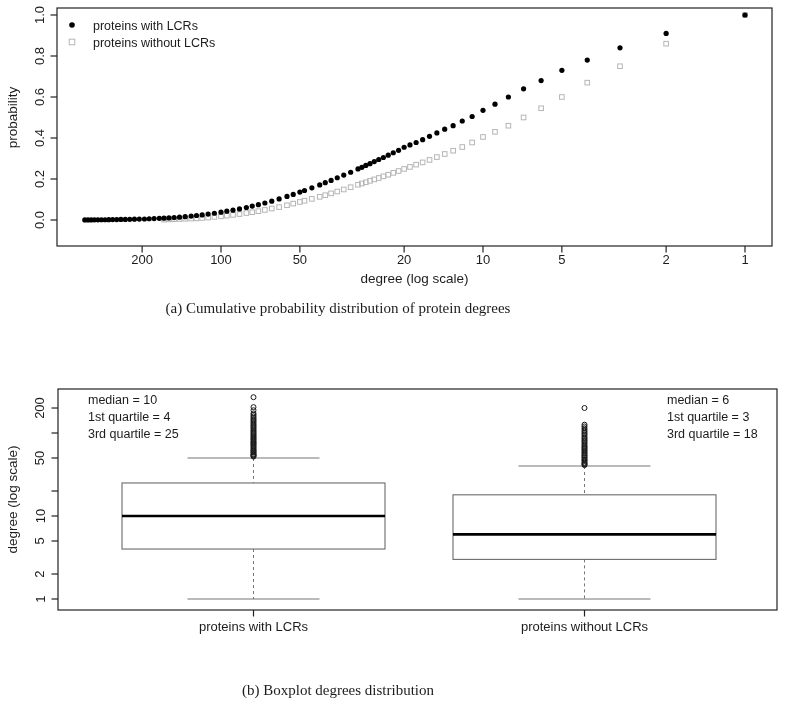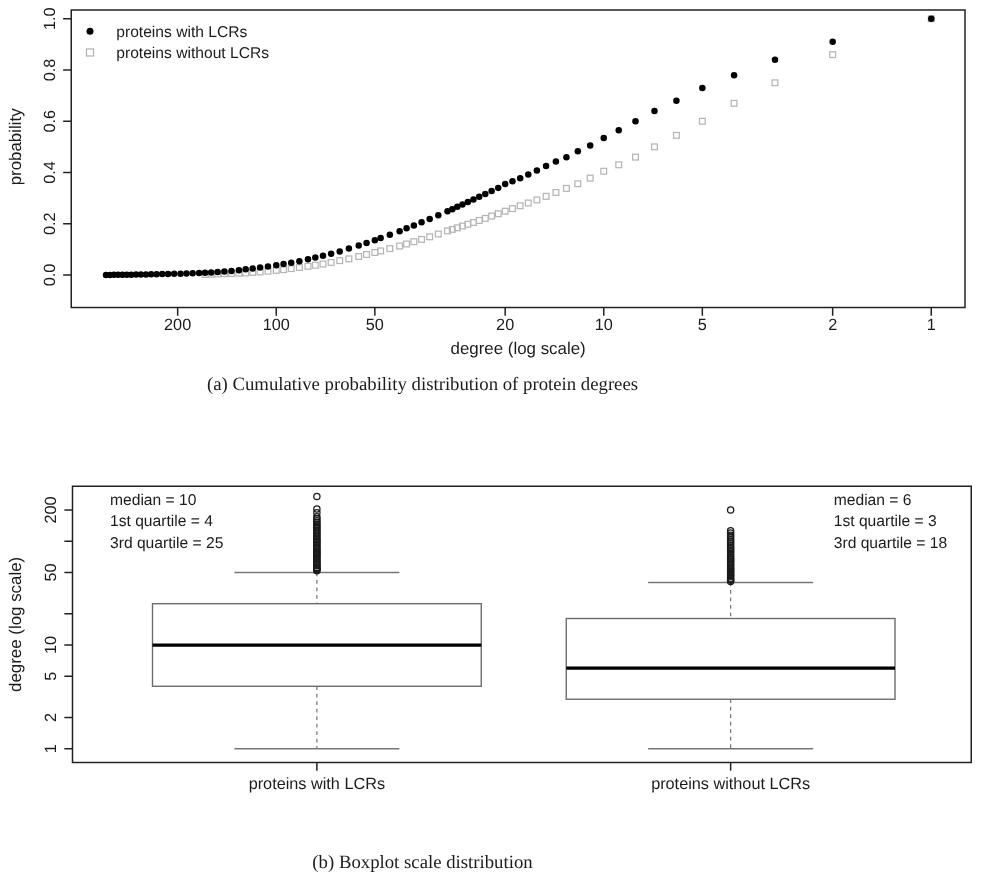--- a/index.html
+++ b/index.html
@@ -316,14 +316,14 @@
         <circle cx="584.5" cy="113.4221181868943" r="2.5" fill="none" stroke="#1a1a1a" stroke-width="1"></circle>
         <circle cx="584.5" cy="114.27030889697426" r="2.5" fill="none" stroke="#1a1a1a" stroke-width="1"></circle>
         <circle cx="584.5" cy="115.13893989226196" r="2.5" fill="none" stroke="#1a1a1a" stroke-width="1"></circle>
       </g>
       <line x1="584.5" y1="260" x2="584.5" y2="266.5" stroke="#222222" stroke-width="1.2"></line>
       <text x="584.5" y="281" fill="#1c1c1c" font-family="&quot;Liberation Sans&quot;,sans-serif" text-anchor="middle" font-size="13px">proteins without LCRs</text>
       <text x="667" y="54" fill="#1c1c1c" font-family="&quot;Liberation Sans&quot;,sans-serif" font-size="12.5px">median = 6</text>
       <text x="667" y="71" fill="#1c1c1c" font-family="&quot;Liberation Sans&quot;,sans-serif" font-size="12.5px">1st quartile = 3</text>
       <text x="667" y="88" fill="#1c1c1c" font-family="&quot;Liberation Sans&quot;,sans-serif" font-size="12.5px">3rd quartile = 18</text>
     </svg>
-  <div id="caption-b" class="caption">(b) Boxplot scale distribution</div>
+  <div id="caption-b" class="caption">(b) Boxplot degrees distribution</div>
 </div>
 
 </body></html>

